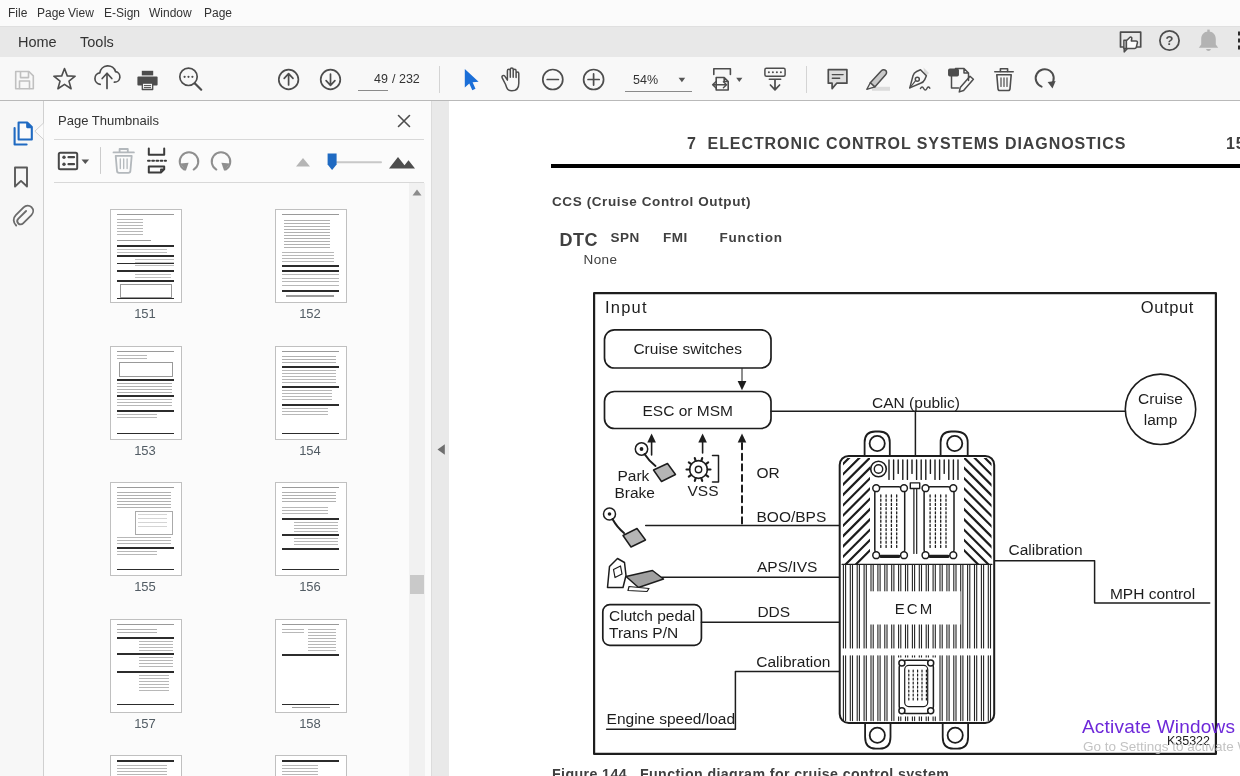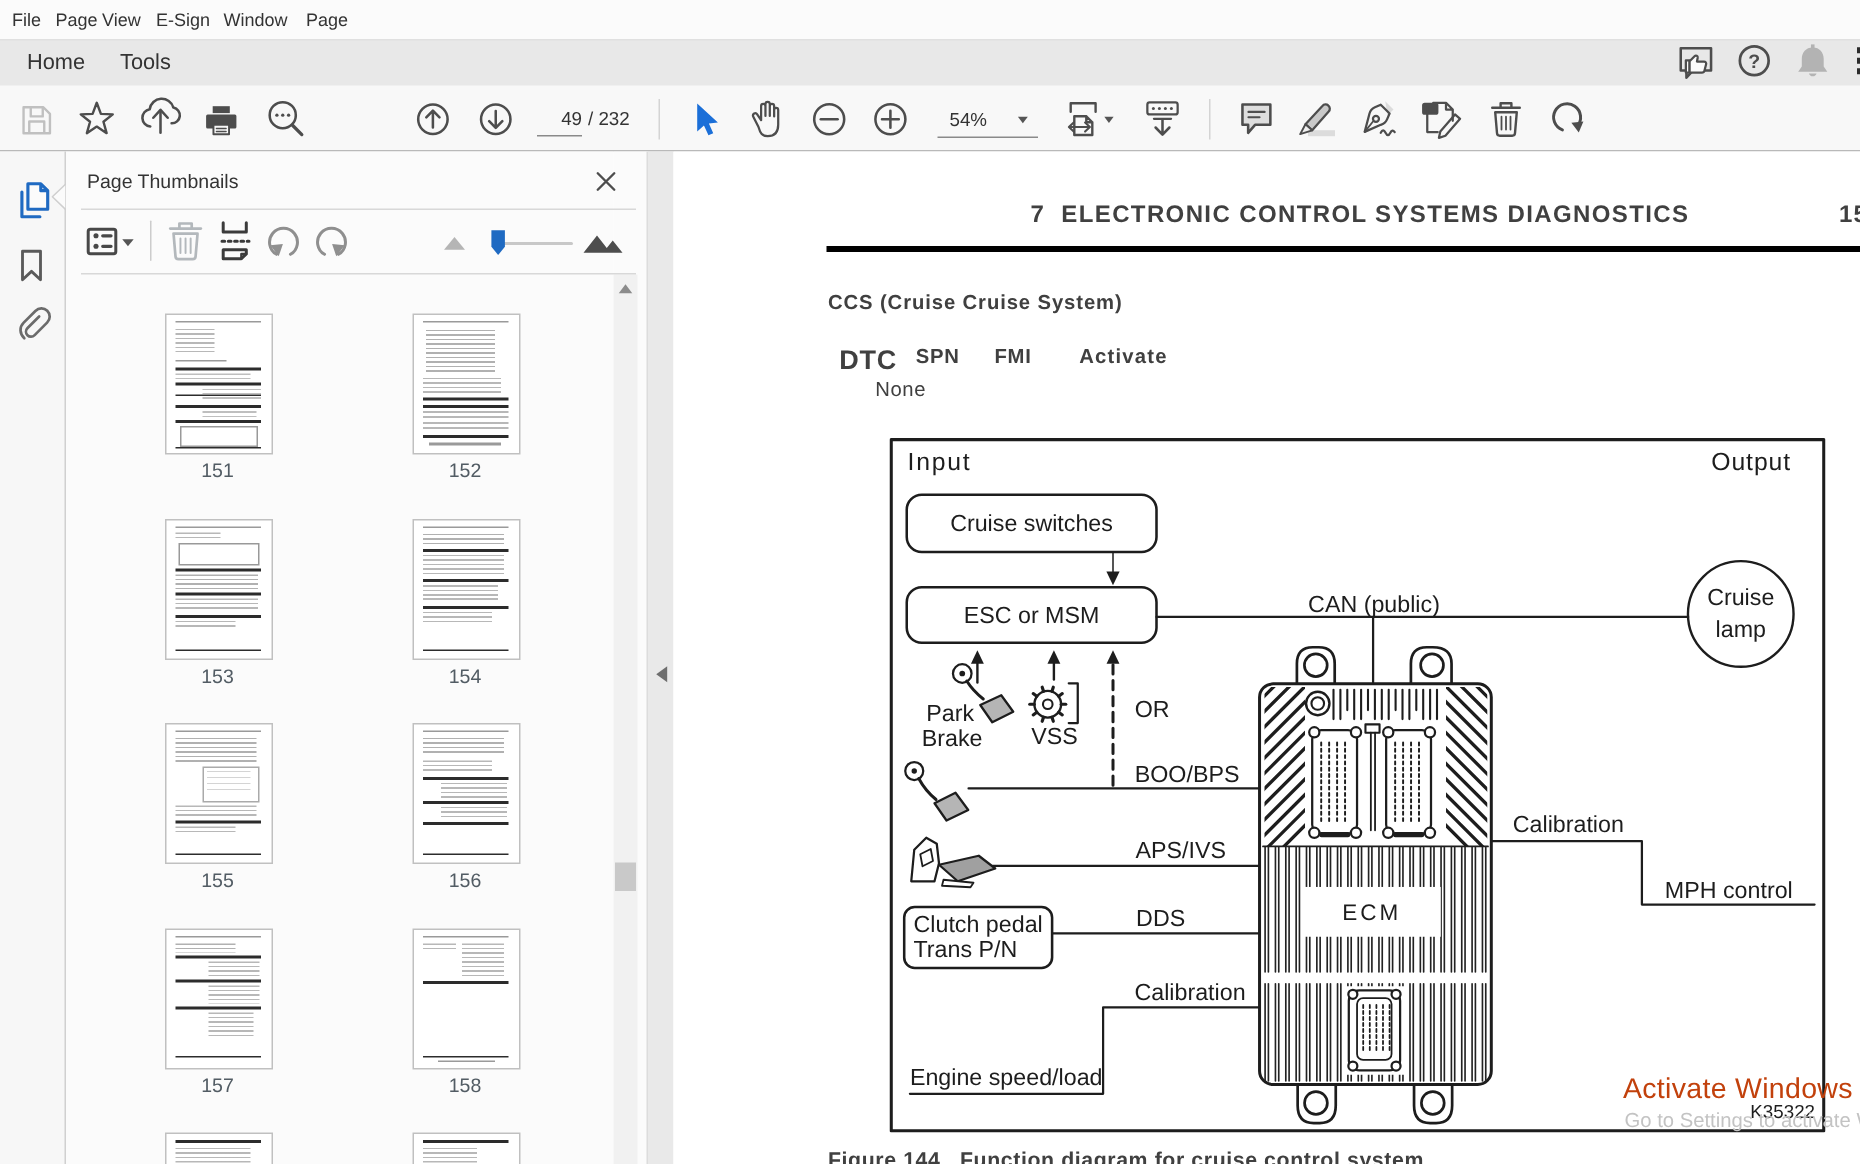--- a/index.html
+++ b/index.html
@@ -27,21 +27,21 @@
   .phead{left:58px;top:113px;font-size:13px;color:#333;}
   .psep{background:#d8d8d8;height:1px;}
   
   .thumb{position:absolute;width:70px;height:92px;background:#fff;border:1px solid #c0c0c0;}
   .tlabel{position:absolute;width:70px;text-align:center;font-size:13px;color:#525c64;}
   .tn{position:absolute;background:#9a9a9a;}
   .tk{position:absolute;background:#2c2c2c;}
   .tg{position:absolute;opacity:.42;}
   
   .doc{position:absolute;color:#404040;}
-  #wm1{left:1082px;top:716px;font-size:19px;letter-spacing:0.2px;color:#c2410c;}
+  #wm1{left:1082px;top:716px;font-size:19px;letter-spacing:0.2px;color:#6d28d9;}
   #wm2{left:1083px;top:739px;font-size:13.5px;color:#c3c3c3;white-space:nowrap;}
 </style>
 </head>
 <body>
 
   <div class="abs" id="menubar">
     <span style="left:8px">File</span>
     <span style="left:37px">Page</span>
     <span style="left:68px">View</span>
     <span style="left:104px">E-Sign</span>
@@ -394,25 +394,25 @@
     <div class="thumb" style="left:275px;top:755px">
       <div class="tk" style="left:6px;top:4px;width:57px;height:2px"></div>
       <div class="tg" style="left:6px;top:9px;width:36px;height:10px;background:repeating-linear-gradient(#555 0 1px, transparent 1px 3px)"></div>
     </div>
   </div>
 
   <div id="doccontent">
     <div class="doc" style="left:687px;top:135px;font-size:16px;font-weight:bold;letter-spacing:0.92px;white-space:nowrap;">7&nbsp; ELECTRONIC CONTROL SYSTEMS DIAGNOSTICS</div>
     <div class="doc" style="left:1226px;top:135px;font-size:16px;font-weight:bold;letter-spacing:0.8px;">151</div>
     <div class="doc" style="left:551px;top:164px;width:689px;height:3.5px;background:#000;"></div>
-    <div class="doc" style="left:552px;top:193.5px;font-size:13.5px;font-weight:bold;letter-spacing:0.6px;">CCS (Cruise Cruise System)</div>
+    <div class="doc" style="left:552px;top:193.5px;font-size:13.5px;font-weight:bold;letter-spacing:0.6px;">CCS (Cruise Control Output)</div>
     <div class="doc" style="left:559.5px;top:230px;font-size:18px;font-weight:bold;letter-spacing:0.5px;">DTC</div>
     <div class="doc" style="left:610.5px;top:230px;font-size:13.5px;font-weight:bold;letter-spacing:0.5px;">SPN</div>
     <div class="doc" style="left:663px;top:230px;font-size:13.5px;font-weight:bold;letter-spacing:0.5px;">FMI</div>
-    <div class="doc" style="left:719.5px;top:230px;font-size:13.5px;font-weight:bold;letter-spacing:0.8px;">Activate</div>
+    <div class="doc" style="left:719.5px;top:230px;font-size:13.5px;font-weight:bold;letter-spacing:0.8px;">Function</div>
     <div class="doc" style="left:559.5px;top:251.5px;font-size:13.5px;letter-spacing:0.4px;margin-left:24px;">None</div>
     <div class="doc" style="left:552px;top:766px;font-size:14.2px;font-weight:bold;letter-spacing:0.4px;">Figure 144&nbsp;&nbsp;&nbsp;Function diagram for cruise control system</div>
     <svg class="abs" style="left:593px;top:292px" width="624" height="463" viewBox="0 0 624 463" fill="none" stroke="#1d1d1d" stroke-linecap="round" stroke-linejoin="round" font-family="Liberation Sans">
       <rect x="1.1" y="1.1" width="621.8" height="460.8" stroke-width="2.2"></rect>
       <text x="12" y="21" font-size="16.5" letter-spacing="1.2" fill="#1d1d1d" stroke="none">Input</text>
       <text x="601" y="21" font-size="16.5" letter-spacing="0.6" fill="#1d1d1d" stroke="none" text-anchor="end">Output</text>
 
       <rect x="11.5" y="37.8" width="166.5" height="38.2" rx="10" stroke-width="1.7"></rect>
       <text x="94.7" y="62" font-size="15.5" fill="#1d1d1d" stroke="none" text-anchor="middle">Cruise switches</text>
 

